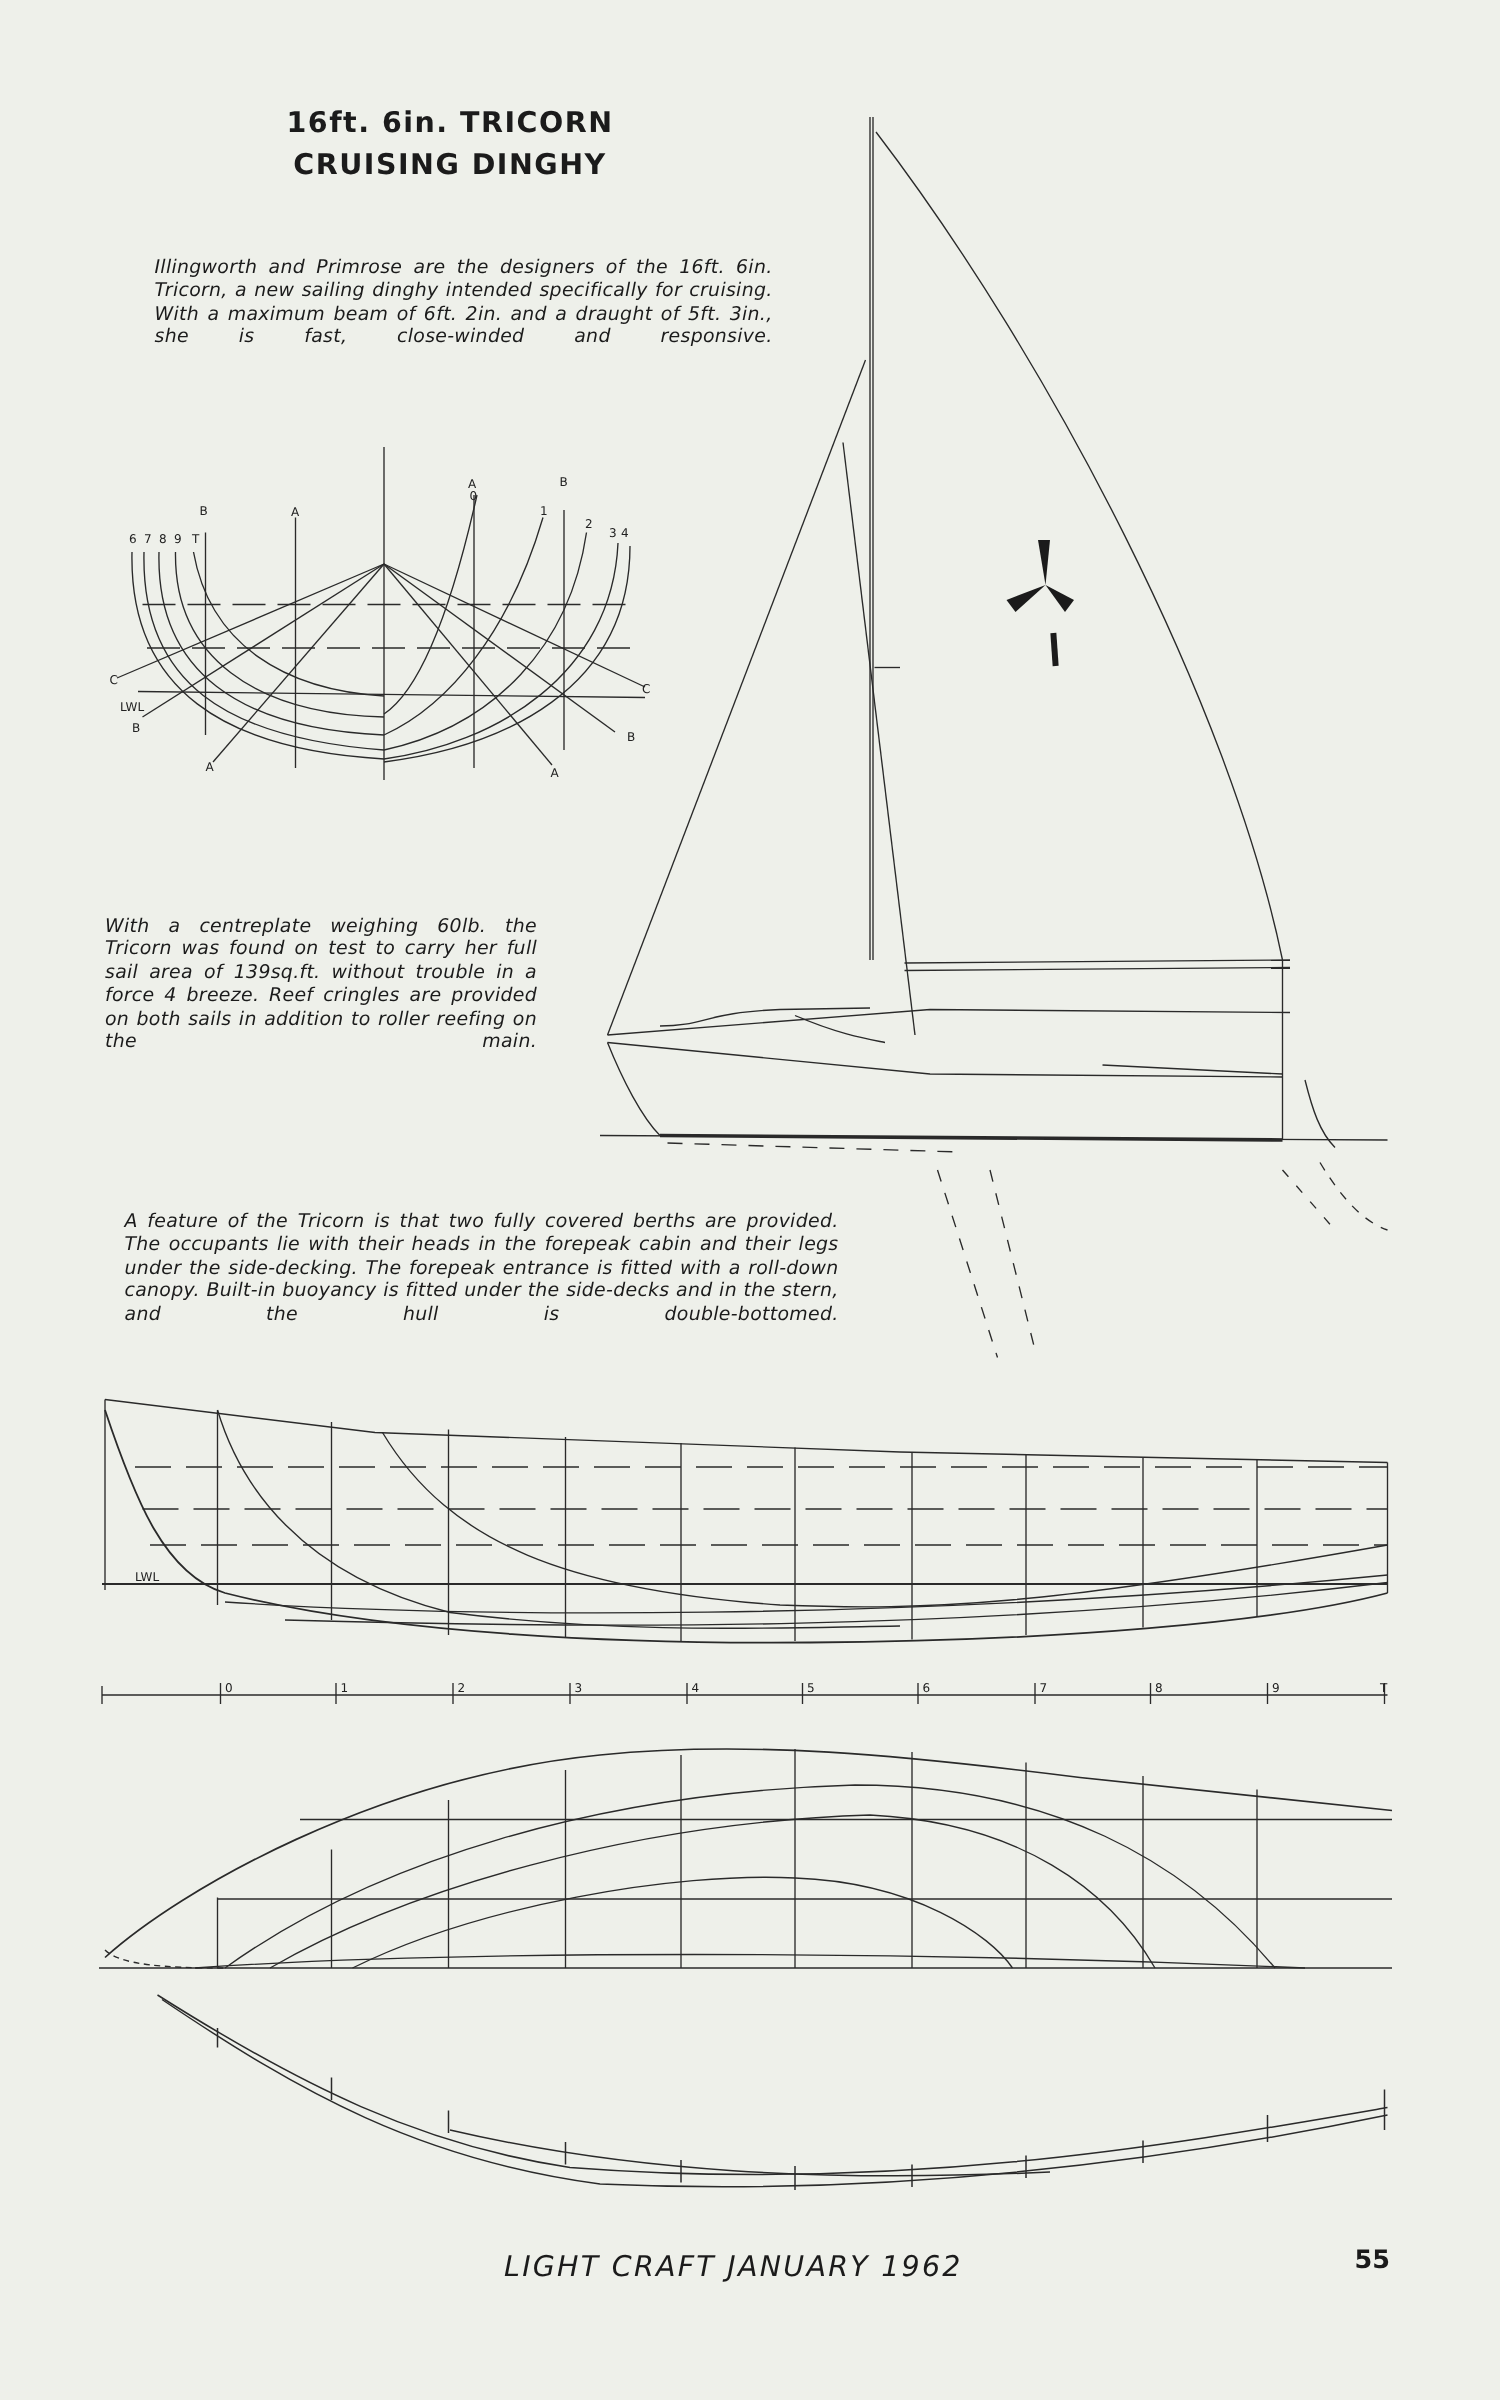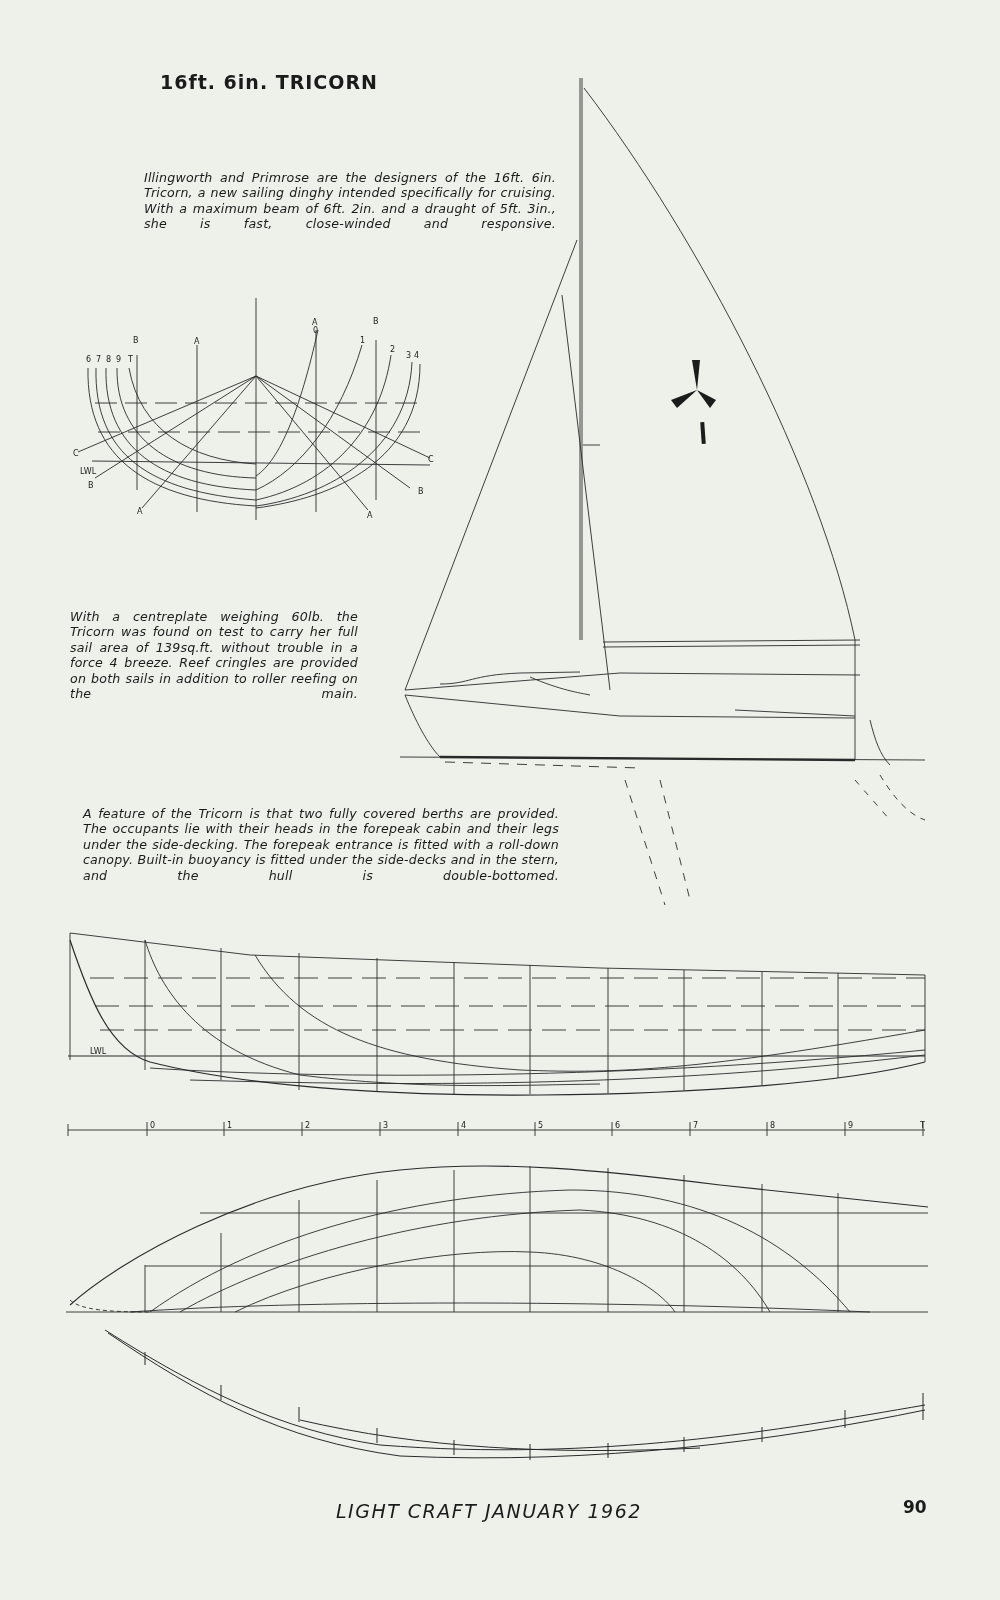--- a/index.html
+++ b/index.html
@@ -4,42 +4,43 @@
 <style>
   html, body { margin: 0; padding: 0; }
   body {
     width: 1000px; height: 1600px; position: relative; overflow: hidden;
     background: #eef0ea;
     font-family: "DejaVu Sans", sans-serif;
     color: #1b1b1b;
   }
   .title {
     position: absolute; left: 160px; top: 68px; width: 280px;
-    font-weight: bold; font-size: 19px; letter-spacing: 1px; line-height: 28px;
+    text-align: center; font-weight: bold; font-size: 19px; letter-spacing: 1px; line-height: 28px;
   }
   .title span { display: block; }
   .para {
     position: absolute; font-style: italic; font-size: 12.6px; line-height: 15.4px;
     text-align: justify; text-align-last: justify; letter-spacing: 0.2px;
   }
-  #p1 { left: 103px; top: 170px; width: 412px; margin-left: 41px; }
+  #p1 { left: 103px; top: 170px; width: 412px; }
   #p2 { left: 70px; top: 577px; width: 288px; margin-top: 32px; }
   #p3 { left: 67px; top: 806px; width: 476px; margin-left: 16px; }
   .footer {
     position: absolute; top: 1500px; left: 336px; font-style: italic; font-size: 19px; letter-spacing: 1.5px;
   }
   .pageno { position: absolute; top: 1497px; left: 903px; font-weight: bold; font-size: 17px; }
   svg { position: absolute; left: 0; top: 0; }
   .lbl { font-family: "DejaVu Sans", sans-serif; font-size: 8px; fill: #222; }
 </style>
 </head>
 <body>
 
 <div class="title">
   <span>16ft. 6in. TRICORN</span>
+  <span>CRUISING DINGHY</span>
 </div>
 
 <div class="para" id="p1">Illingworth and Primrose are the designers of the 16ft. 6in. Tricorn, a new sailing dinghy intended specifically for cruising. With a maximum beam of 6ft. 2in. and a draught of 5ft. 3in., she is fast, close-winded and responsive.</div>
 <div class="para" id="p2">With a centreplate weighing 60lb. the Tricorn was found on test to carry her full sail area of 139sq.ft. without trouble in a force 4 breeze. Reef cringles are provided on both sails in addition to roller reefing on the main.</div>
 <div class="para" id="p3">A feature of the Tricorn is that two fully covered berths are provided. The occupants lie with their heads in the forepeak cabin and their legs under the side-decking. The forepeak entrance is fitted with a roll-down canopy. Built-in buoyancy is fitted under the side-decks and in the stern, and the hull is double-bottomed.</div>
 
 <svg width="1000" height="1600" viewBox="0 0 1000 1600" fill="none" stroke="#2a2a2a" stroke-width="0.9">
 
   <line x1="256" y1="298" x2="256" y2="520"></line>
 
@@ -248,13 +249,13 @@
     <line x1="530" y1="1444" x2="530" y2="1460"></line>
     <line x1="608" y1="1443" x2="608" y2="1458"></line>
     <line x1="684" y1="1437" x2="684" y2="1452"></line>
     <line x1="762" y1="1427" x2="762" y2="1442"></line>
     <line x1="845" y1="1410" x2="845" y2="1428"></line>
     <line x1="923" y1="1393" x2="923" y2="1420"></line>
   </g>
 </svg>
 
 <div class="footer">LIGHT CRAFT JANUARY 1962</div>
-<div class="pageno">90</div>
+<div class="pageno">55</div>
 
 </body></html>

